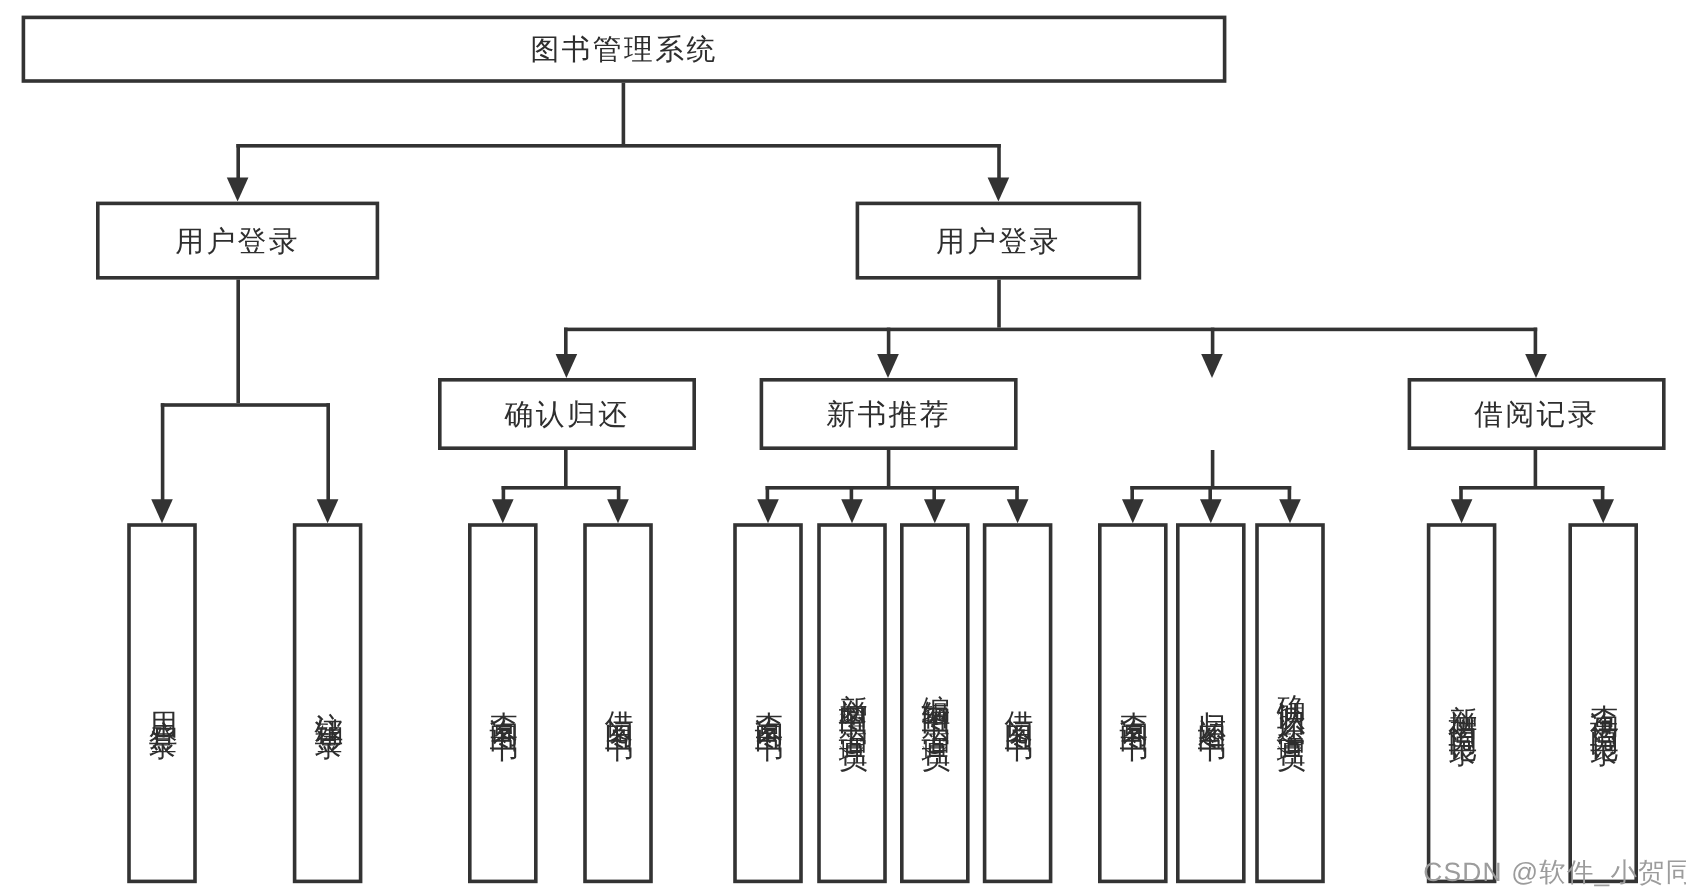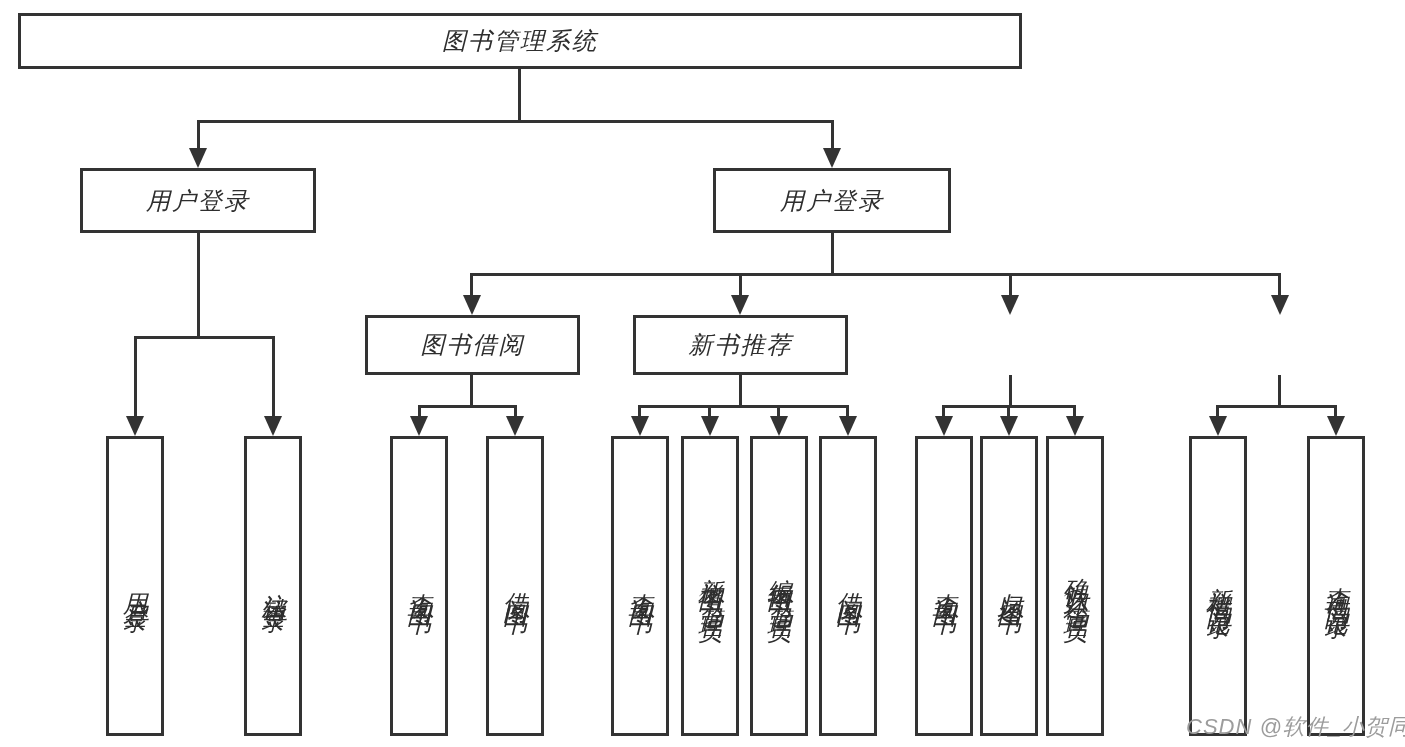--- a/index.html
+++ b/index.html
@@ -3,21 +3,20 @@
 <meta charset="utf-8">
 <style>
   html, body { margin: 0; padding: 0; background: #ffffff; }
   #canvas {
     position: relative;
     width: 1405px;
     height: 747px;
     background: #ffffff;
     font-family: "Liberation Sans", "DejaVu Sans", sans-serif;
     overflow: hidden;
-    font-style: italic;
   }
   .box {
     position: absolute;
     background: #ffffff;
     border: 3px solid #333333;
     box-sizing: border-box;
     display: flex;
     align-items: center;
     justify-content: center;
     color: #2e2e2e;
@@ -93,24 +92,27 @@
   <div class="vline" style="left:470px; top:273px; height:25px;"></div>
   <div class="ahead" style="left:463px; top:295px;"></div>
   <div class="vline" style="left:739px; top:273px; height:25px;"></div>
   <div class="ahead" style="left:731px; top:295px;"></div>
   <div class="vline" style="left:1009px; top:273px; height:25px;"></div>
   <div class="ahead" style="left:1001px; top:295px;"></div>
   <div class="vline" style="left:1278px; top:273px; height:25px;"></div>
   <div class="ahead" style="left:1271px; top:295px;"></div>
 
   <div class="box" style="left:365px; top:315px; width:215px; height:60px;">
-    <span class="lbl">图书借阅</span>
+    <span class="lbl">确认归还</span>
   </div>
   <div class="box" style="left:633px; top:315px; width:215px; height:60px;">
     <span class="lbl">新书推荐</span>
+  </div>
+  <div class="box" style="left:1173px; top:315px; width:215px; height:60px;">
+    <span class="lbl">借阅记录</span>
   </div>
 
   <div class="vline" style="left:470px; top:375px; height:30px;"></div>
   <div class="hline" style="left:418px; top:405px; width:99px;"></div>
   <div class="vline" style="left:418px; top:405px; height:13px;"></div>
   <div class="ahead" style="left:410px; top:416px;"></div>
   <div class="vline" style="left:514px; top:405px; height:13px;"></div>
   <div class="ahead" style="left:506px; top:416px;"></div>
 
   <div class="box vbox" style="left:390px; top:436px; width:58px; height:300px;">

